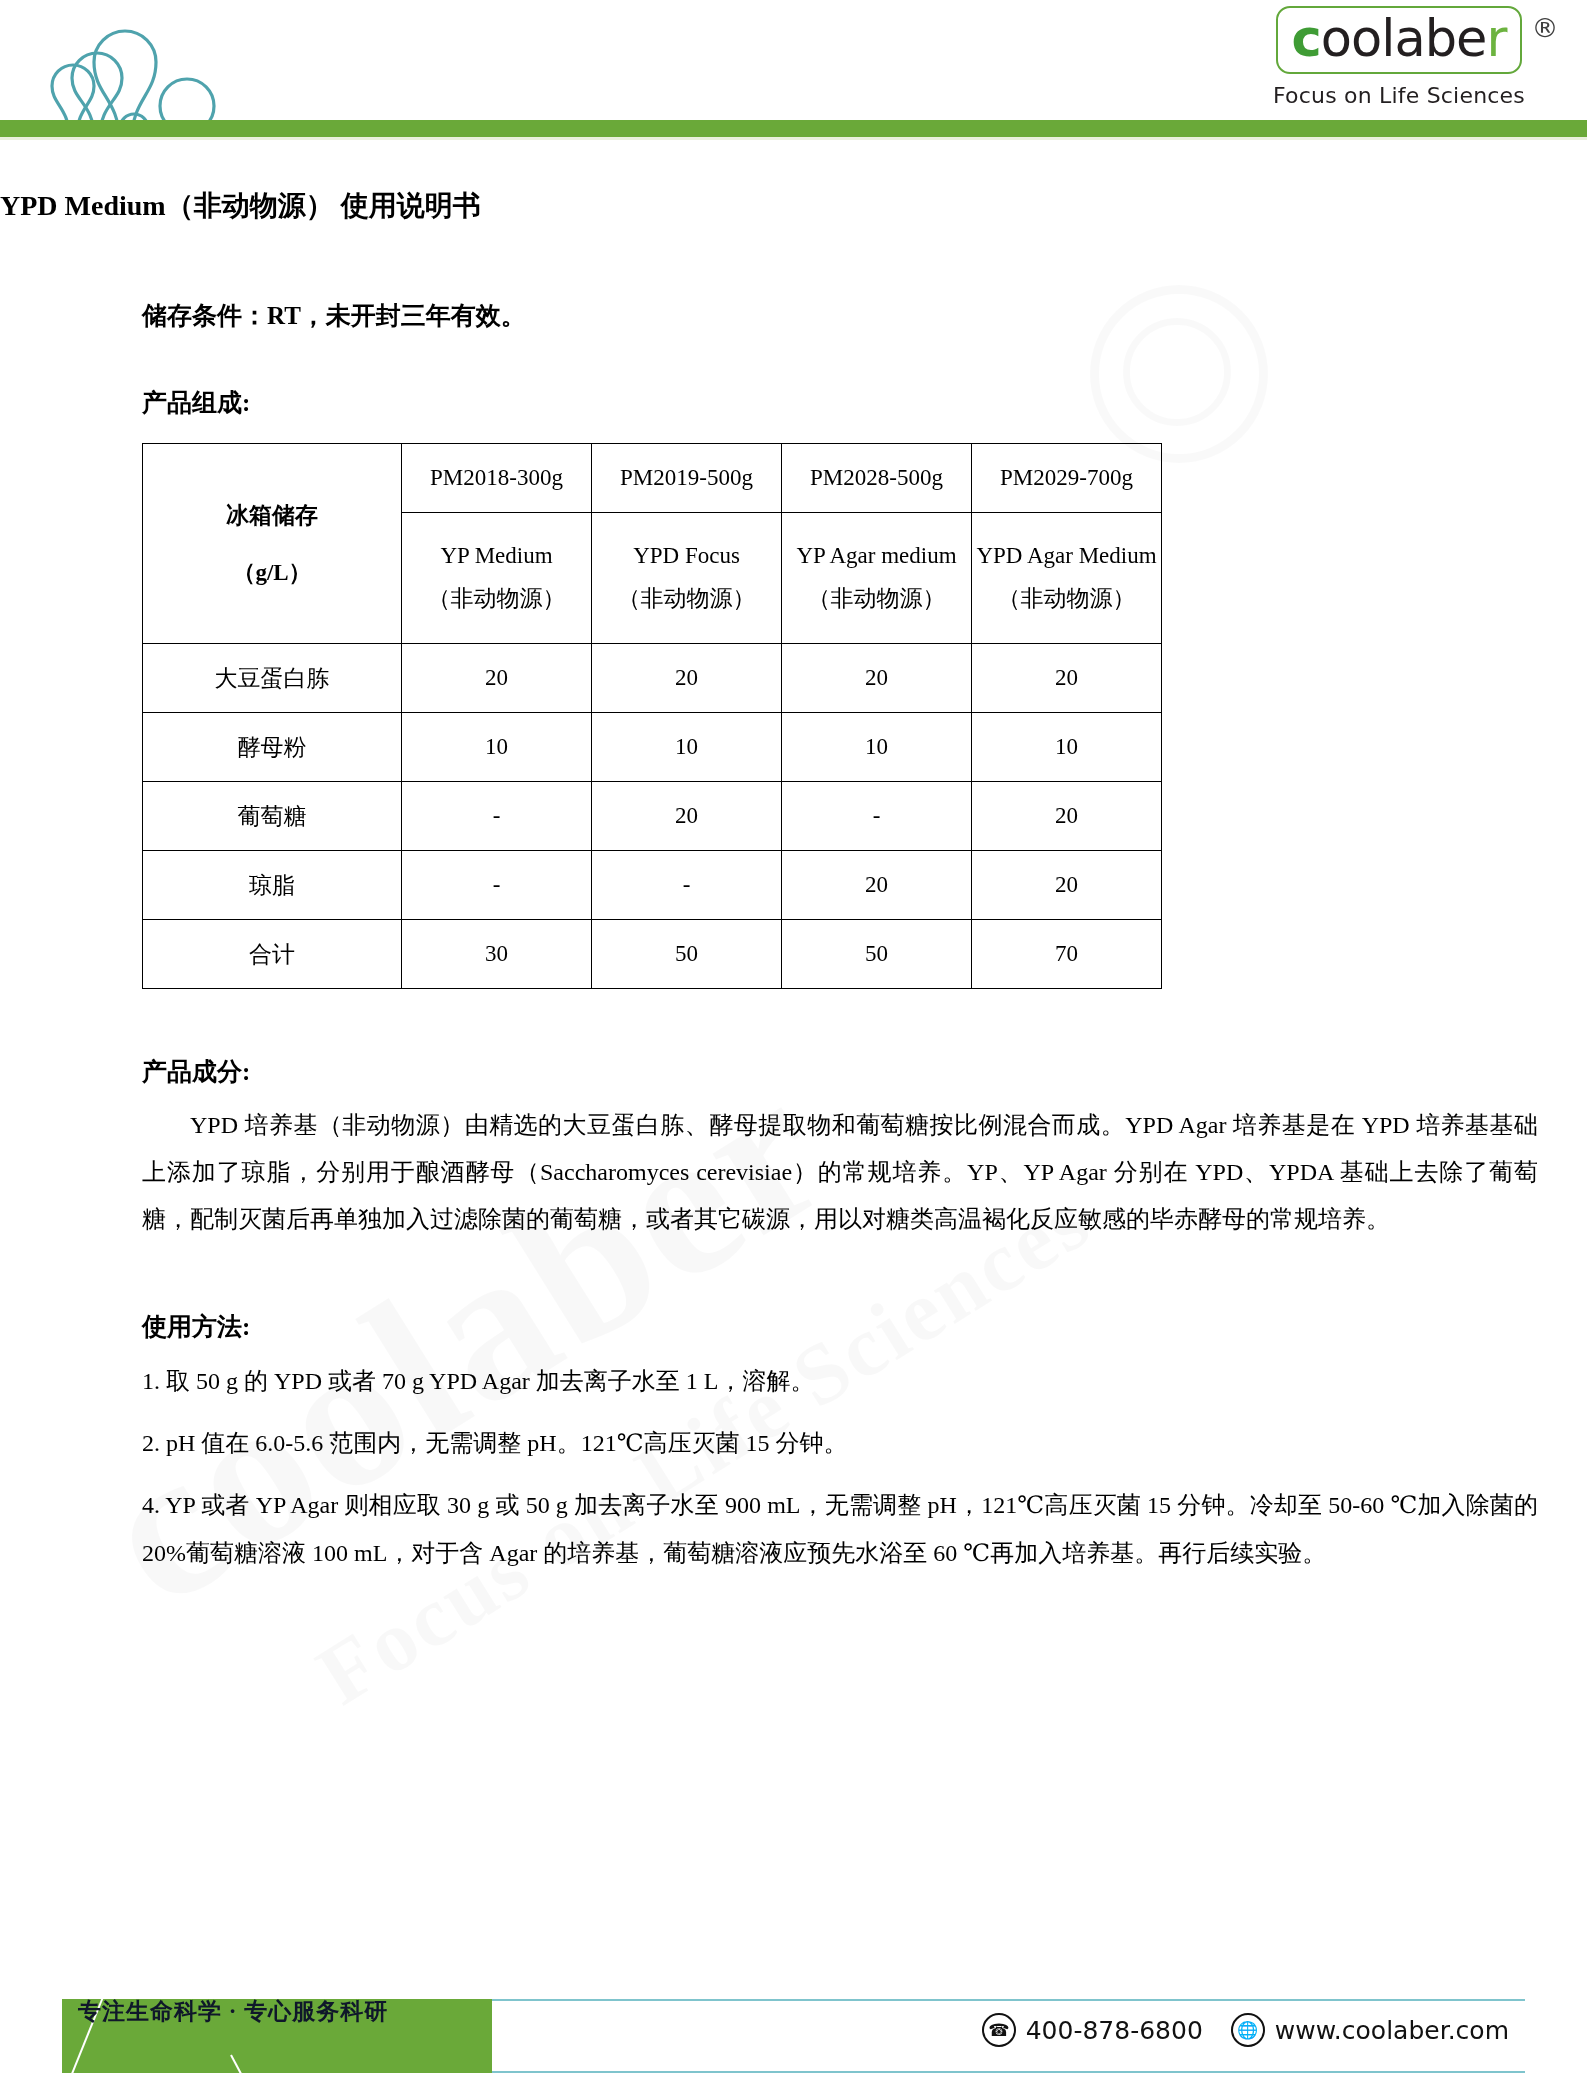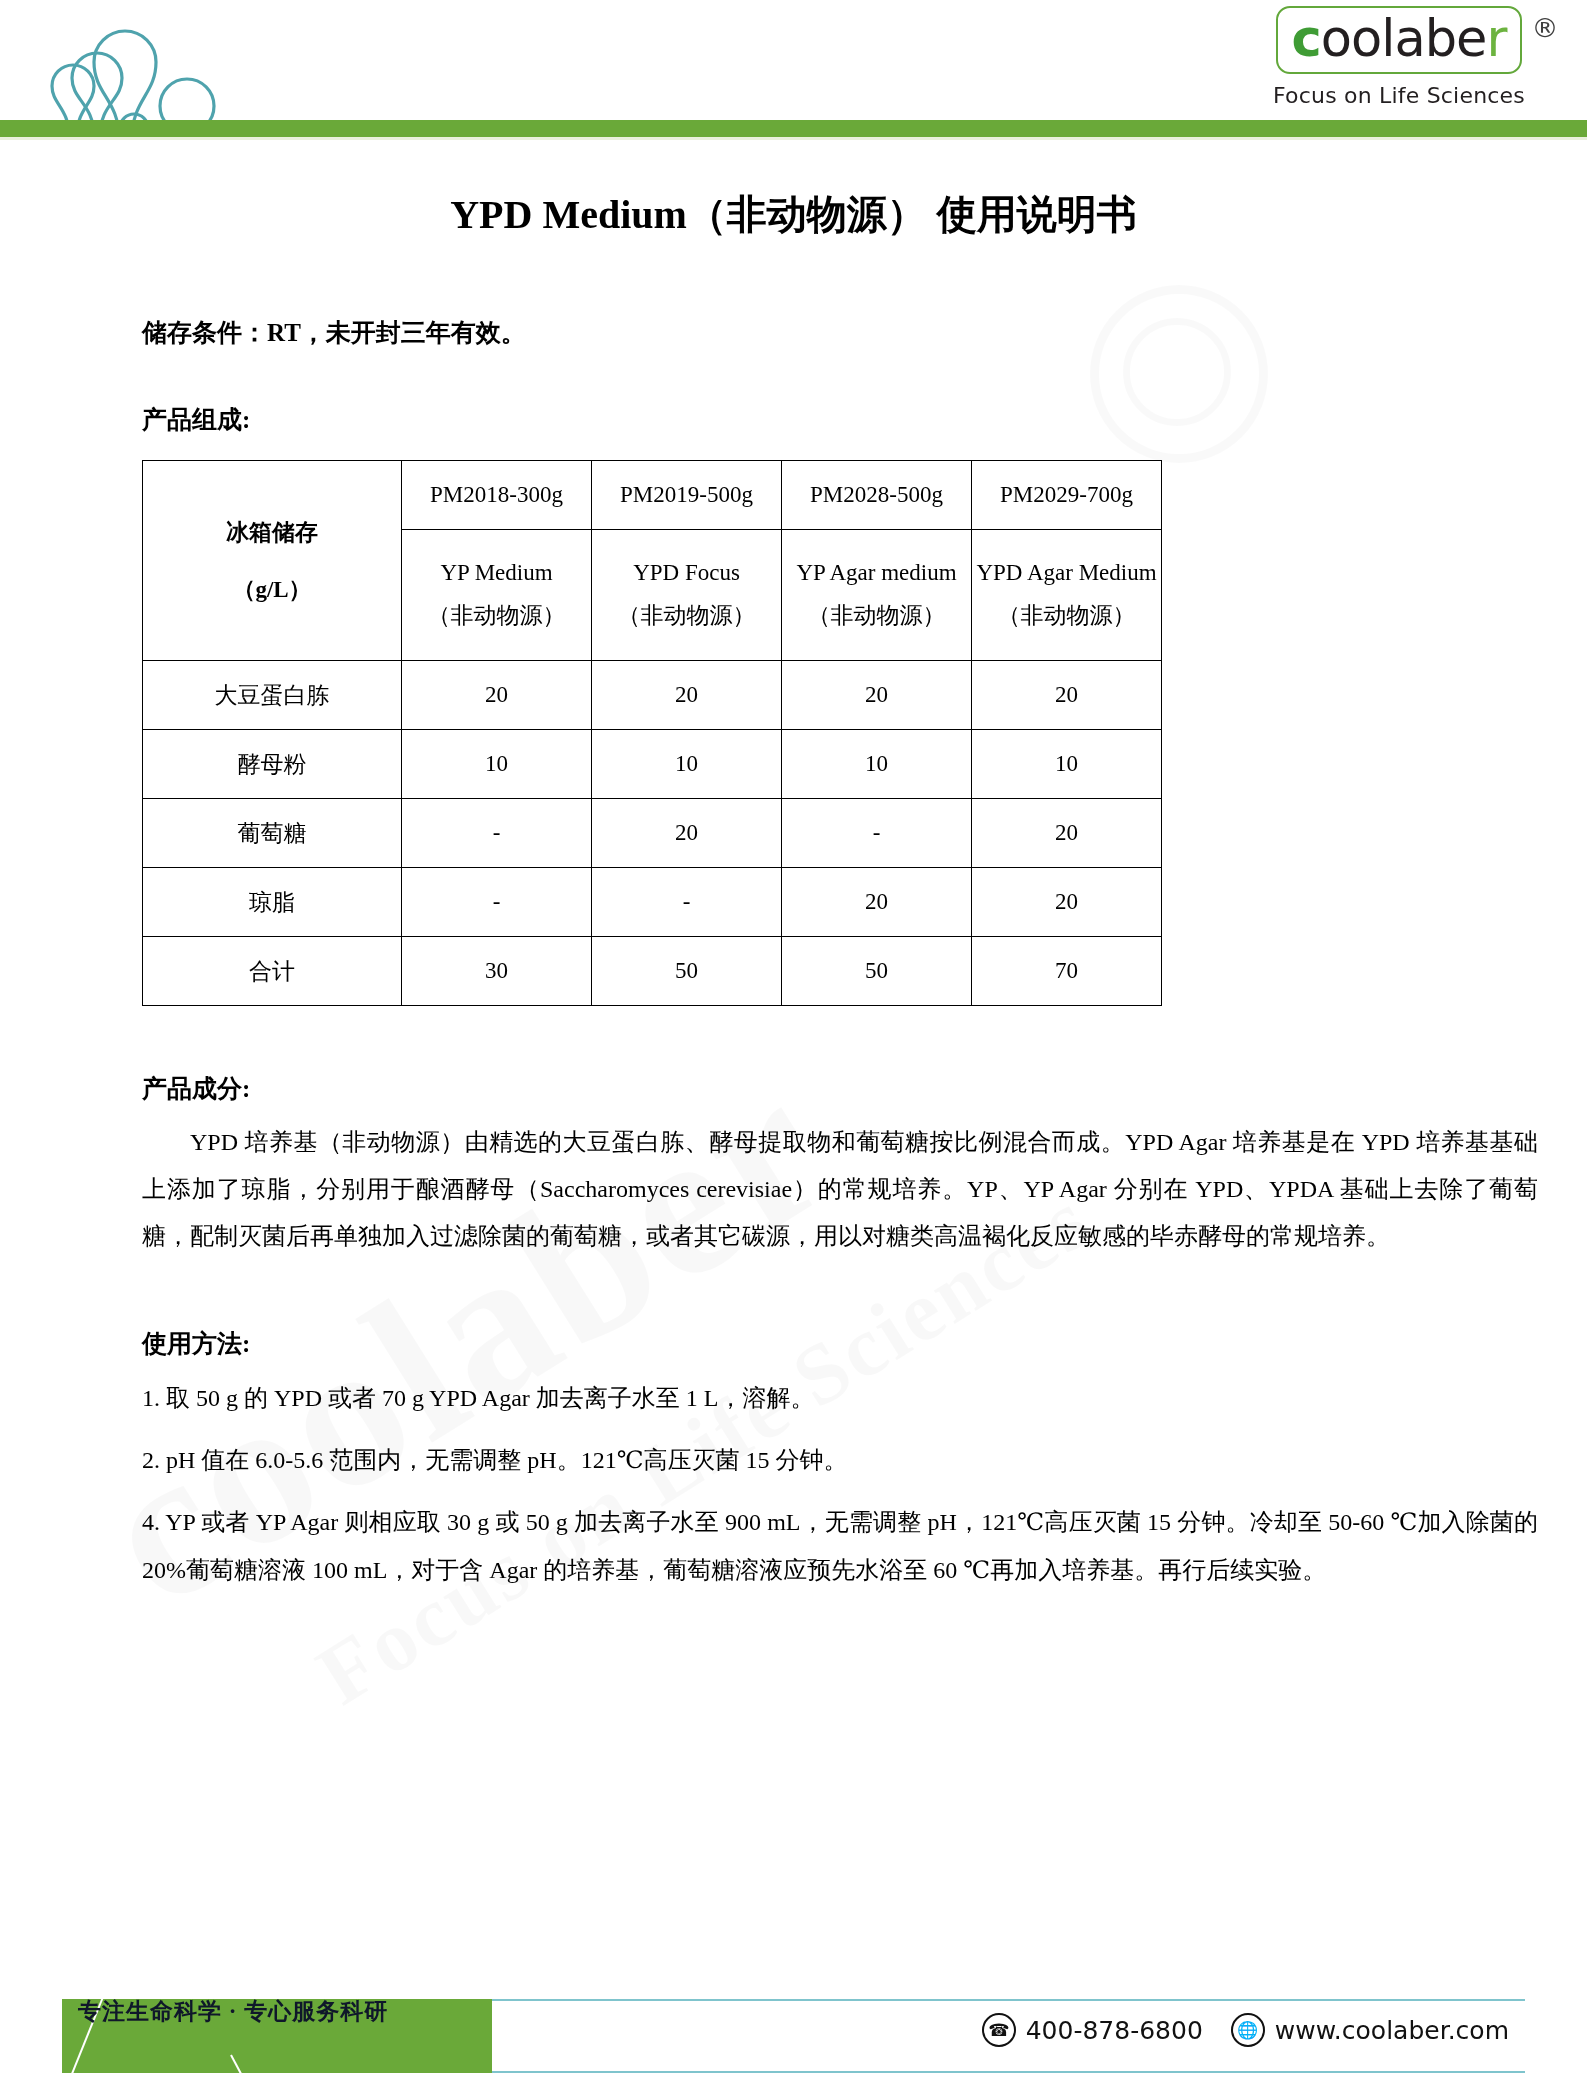--- a/index.html
+++ b/index.html
@@ -69,22 +69,22 @@
     background:#6aa939;z-index:3;
   }
   .green-rule-under{
     position:absolute;left:0;right:0;top:137px;height:3px;
     background:#e9f0dd;z-index:3;
   }
 
   
   .content{position:relative;z-index:2;padding:0 0 0 0;}
   h1.doc-title{
-    text-align:center;
-    font-size:40px;
+    text-align:left;
+    font-size:28px;
     font-weight:bold;
     margin:49px 0 0 0;
     letter-spacing:0px;
     font-family:"Liberation Serif","DejaVu Serif",serif;
   }
   .body-wrap{padding:0 49px 0 142px;}
 
   .sec-head{
     font-size:25px;font-weight:bold;margin:0;
     font-family:"Liberation Serif","DejaVu Serif",serif;

